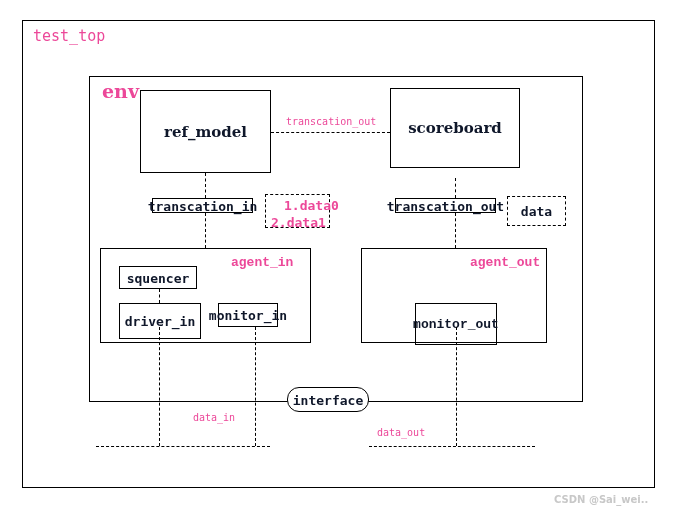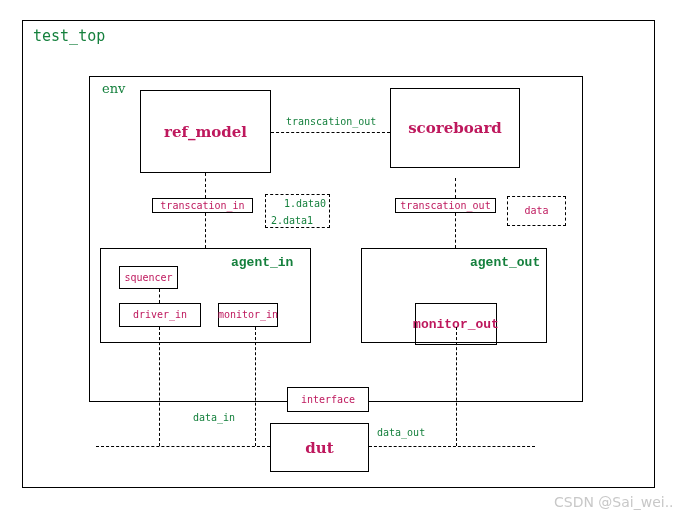--- a/index.html
+++ b/index.html
@@ -23,64 +23,64 @@
     border: 1px solid #000000;
     background: transparent;
   }
   .box.dashed {
     border-style: dashed;
     border-width: 1px;
   }
   .label {
     position: absolute;
     white-space: nowrap;
-    color: #15803d;
+    color: #ec4899;
     line-height: 1;
   }
 
   
   .t-title {              
     font-family: "DejaVu Sans Mono", monospace;
     font-size: 15px;
     font-weight: 400;
   }
   .t-container {          
     font-family: "DejaVu Serif", serif;
-    font-size: 13px;
-    font-weight: 400;
+    font-size: 19px;
+    font-weight: 700;
   }
   .t-serif-bold {         
     font-family: "DejaVu Serif", serif;
     font-size: 15px;
     font-weight: 700;
   }
   .t-mono-bold {          
     font-family: Liberation Mono, monospace;
     font-size: 13px;
     font-weight: 700;
   }
   .t-mono {               
     font-family: "DejaVu Sans Mono", monospace;
-    font-size: 10px;
-    font-weight: 400;
+    font-size: 13px;
+    font-weight: 700;
   }
   .t-mono-sm {            
     font-family: "DejaVu Sans Mono", monospace;
     font-size: 10px;
     font-weight: 400;
   }
 
   
   .box > .ctr {
     position: absolute;
     top: 50%;
     left: 50%;
     transform: translate(-50%, -50%);
     white-space: nowrap;
-    color: #be185d;
+    color: #0f172a;
     line-height: 1;
   }
 
   
   .vline, .hline {
     position: absolute;
     background: transparent;
   }
   .vline {
     border-left: 1px solid #000000;
@@ -95,22 +95,23 @@
   }
   .hline.dash {
     border-top-style: dashed;
   }
 
   
   .watermark {
     position: absolute;
     color: #c8c8c8;
     font-family: "DejaVu Sans", sans-serif;
-    font-size: 14px;
+    font-size: 10px;
     white-space: nowrap;
+    font-weight: bold;
   }
 </style>
 </head>
 <body>
 
 <div id="canvas">
 
   <div class="box" style="left:22px; top:20px; width:633px; height:468px;"></div>
   <div class="label t-title" style="left:33px; top:29px;">test_top</div>
 
@@ -144,51 +145,48 @@
   </div>
   <div class="vline dash" style="left:455px; top:213px; height:35px;"></div>
 
   <div class="box dashed" style="left:507px; top:196px; width:59px; height:30px;">
     <span class="ctr t-mono">data</span>
   </div>
 
   <div class="box" style="left:100px; top:248px; width:211px; height:95px;"></div>
   <div class="label t-mono-bold" style="left:231px; top:256px;">agent_in</div>
 
-  <div class="box" style="left:119px; top:266px; width:59px; height:23px;">
+  <div class="box" style="left:119px; top:266px; width:78px; height:23px;">
     <span class="ctr t-mono">squencer</span>
   </div>
   <div class="vline dash" style="left:159px; top:289px; height:14px;"></div>
 
-  <div class="box" style="left:119px; top:303px; width:82px; height:24px;">
+  <div class="box" style="left:119px; top:303px; width:82px; height:36px;">
     <span class="ctr t-mono">driver_in</span>
   </div>
 
   <div class="box" style="left:218px; top:303px; width:60px; height:24px;">
     <span class="ctr t-mono">monitor_in</span>
   </div>
 
   <div class="box" style="left:361px; top:248px; width:186px; height:95px;"></div>
   <div class="label t-mono-bold" style="left:470px; top:256px;">agent_out</div>
 
   <div class="box" style="left:415px; top:303px; width:82px; height:42px;">
     <span class="ctr t-mono-bold">monitor_out</span>
   </div>
 
   <div class="vline dash" style="left:159px; top:327px; height:119px;"></div>
   <div class="vline dash" style="left:255px; top:327px; height:119px;"></div>
   <div class="vline dash" style="left:456px; top:327px; height:119px;"></div>
 
-  <div class="box" style="left:287px; top:387px; width:82px; height:25px; background:#ffffff;">
+  <div class="box" style="left:287px; top:387px; width:82px; height:25px; background:#ffffff;border-radius:12px;">
     <span class="ctr t-mono">interface</span>
   </div>
 
-  <div class="box" style="left:270px; top:423px; width:99px; height:49px; background:#ffffff;">
-    <span class="ctr t-serif-bold">dut</span>
-  </div>
 
   <div class="hline dash" style="left:96px; top:446px; width:174px;"></div>
   <div class="label t-mono-sm" style="left:193px; top:413px;">data_in</div>
 
   <div class="hline dash" style="left:369px; top:446px; width:166px;"></div>
   <div class="label t-mono-sm" style="left:377px; top:428px;">data_out</div>
 
   <div class="watermark" style="left:554px; top:494px;">CSDN @Sai_wei..</div>
 
 </div>

